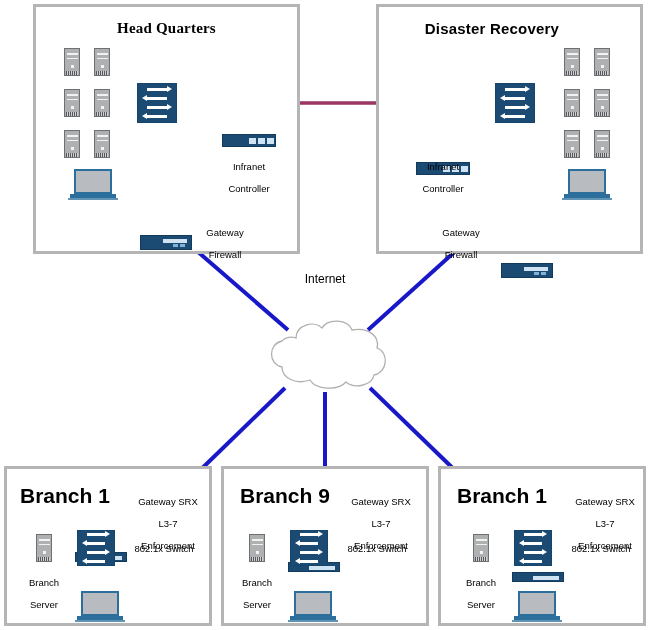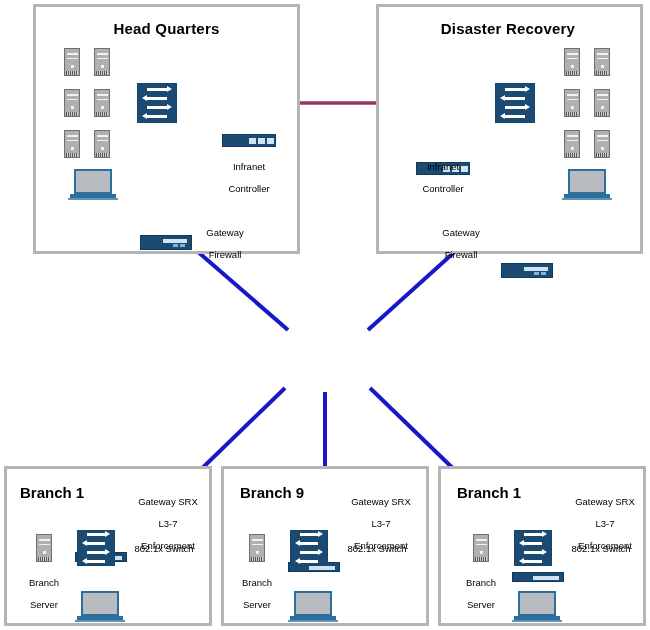--- a/index.html
+++ b/index.html
@@ -4,21 +4,21 @@
 <style>
   html,body{margin:0;padding:0;background:#ffffff;}
   body{width:650px;height:630px;position:relative;overflow:hidden;
        font-family:"Liberation Sans","DejaVu Sans",sans-serif;color:#000;}
   #stage{position:absolute;left:0;top:0;width:650px;height:630px;}
 
   
   .site{position:absolute;background:#ffffff;border:3px solid #b5b5b5;box-sizing:border-box;}
   .site-title{position:absolute;width:100%;text-align:center;font-weight:bold;
               font-size:15px;letter-spacing:.2px;}
-  .branch-title{position:absolute;font-weight:bold;font-size:15px;white-space:nowrap;}
+  .branch-title{position:absolute;font-weight:bold;font-size:21px;white-space:nowrap;}
 
   
   .lbl{position:absolute;font-size:9.5px;line-height:11px;text-align:center;white-space:pre-line;}
   .lbl-l{text-align:center;}
   .cloud-lbl{position:absolute;font-size:12px;text-align:center;width:100%;}
 
   
   svg.wires{position:absolute;left:0;top:0;width:650px;height:630px;overflow:visible;}
 
   
@@ -100,21 +100,21 @@
       <line x1="313" y1="565" x2="313" y2="592"></line>
       <line x1="265" y1="548" x2="295" y2="548"></line>
 
       <line x1="537" y1="505" x2="537" y2="532"></line>
       <line x1="537" y1="565" x2="537" y2="592"></line>
       <line x1="489" y1="548" x2="519" y2="548"></line>
     </g>
   </svg>
 
   <div class="site" style="left:33px;top:4px;width:267px;height:250px;"></div>
-  <div class="site-title" style="left:33px;top:20px;width:267px;">Head Quarters</div>
+  <div class="site-title" style="left:33px;top:20px;width:267px;font-family:Liberation Serif, serif;">Head Quarters</div>
 
   <div class="ico srv" style="left:64px;top:48px;">
     <i class="first"></i>
       <i></i>
       <span class="dot"></span>
       <span class="vent"></span>
     </div>
   <div class="ico srv" style="left:94px;top:48px;">
     <i class="first"></i>
       <i></i>
@@ -181,21 +181,21 @@
     <span class="pnl" style="left:22px;top:2.5px;width:24px;height:4px;"></span>
     <span class="led" style="left:32px;top:8px;width:5px;height:3px;"></span>
     <span class="led" style="left:39px;top:8px;width:5px;height:3px;"></span>
   </div>
   <div class="lbl" style="left:192px;top:216px;width:66px;">
     <span>Gateway</span><br>
     <span>Firewall</span>
   </div>
 
   <div class="site" style="left:376px;top:4px;width:267px;height:250px;"></div>
-  <div class="site-title" style="left:388px;top:20px;width:240px;">Disaster Recovery</div>
+  <div class="site-title" style="left:372px;top:20px;width:240px;">Disaster Recovery</div>
 
   <div class="ico srv" style="left:564px;top:48px;">
     <i class="first"></i>
       <i></i>
       <span class="dot"></span>
       <span class="vent"></span>
     </div>
   <div class="ico srv" style="left:594px;top:48px;">
     <i class="first"></i>
       <i></i>
@@ -261,20 +261,28 @@
   <div class="ico appl" style="left:501px;top:222px;width:52px;height:15px;">
     <span class="pnl" style="left:22px;top:2.5px;width:24px;height:4px;"></span>
     <span class="led" style="left:32px;top:8px;width:5px;height:3px;"></span>
     <span class="led" style="left:39px;top:8px;width:5px;height:3px;"></span>
   </div>
   <div class="lbl" style="left:428px;top:216px;width:66px;">
     <span>Gateway</span><br>
     <span>Firewall</span>
   </div>
 
+  <div class="cloud" style="left:256px;top:316px;width:138px;height:76px;">
+    <svg width="138" height="76" viewBox="0 0 138 76">
+      <path d="M40,22 C40,9 58,4 66,12 C72,2 92,3 96,14 C112,11 124,20 121,32
+               C133,36 132,56 118,59 C116,70 98,73 90,66 C82,75 60,74 54,64
+               C40,69 26,62 26,51 C12,48 12,28 26,25 C28,22 34,20 40,22 Z" fill="#ffffff" stroke="#b0b0b0" stroke-width="1.3"></path>
+    </svg>
+    <div class="cloud-lbl" style="top:-44px;">Internet</div>
+  </div>
 
   <div class="site" style="left:4px;top:466px;width:208px;height:160px;"></div>
   <div class="branch-title" style="left:20px;top:484px;">Branch 1</div>
 
   <div class="ico appl" style="left:75px;top:496px;width:52px;height:10px;">
     <span class="pnl" style="left:20px;top:2.5px;width:26px;height:4px;"></span>
   </div>
   <div class="lbl" style="left:126px;top:485px;width:84px;">
     <span>Gateway SRX</span><br>
     <span>L3-7</span><br>

